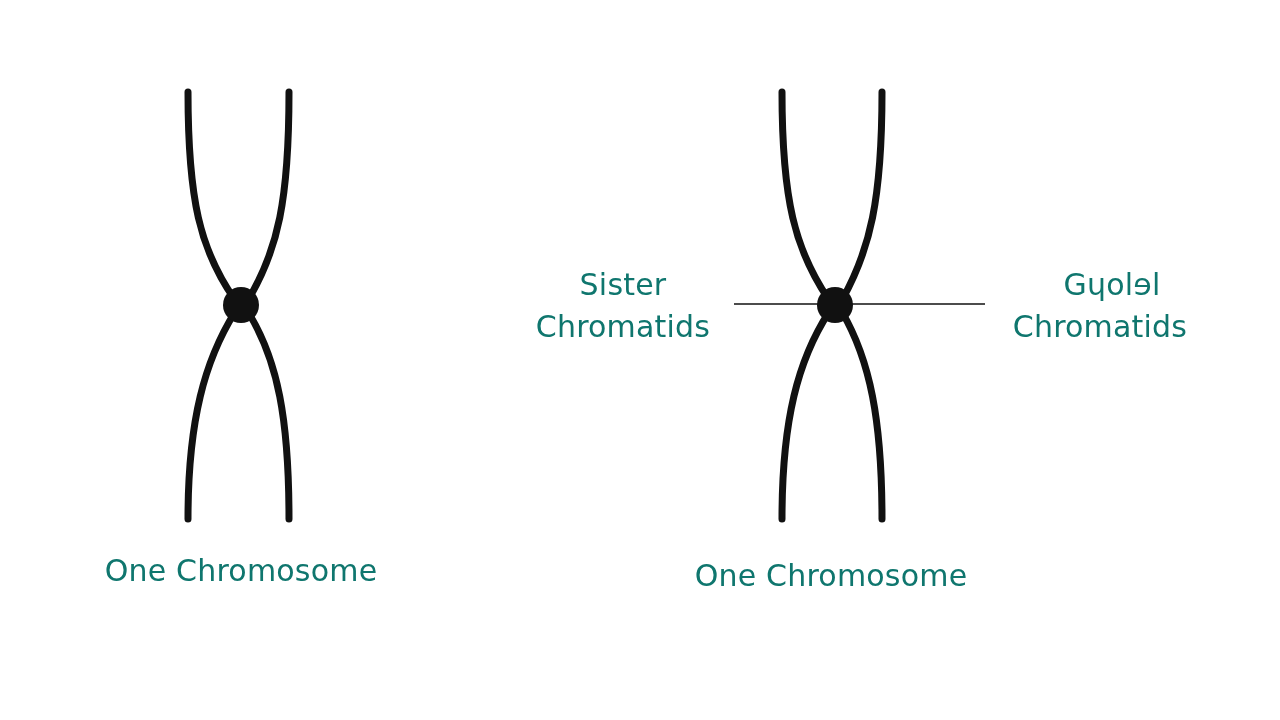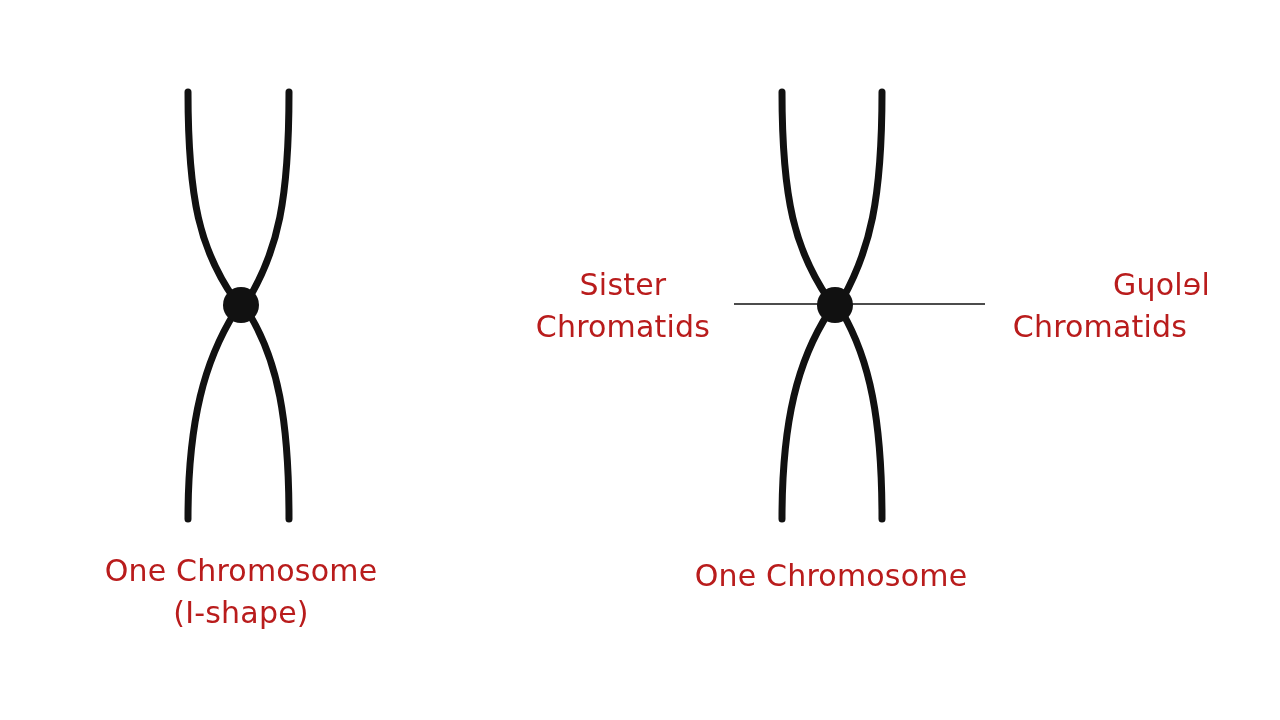--- a/index.html
+++ b/index.html
@@ -3,21 +3,21 @@
   <meta charset="utf-8">
   <style>
     html, body { margin: 0; padding: 0; }
     body {
       width: 1280px; height: 720px; background: #ffffff; position: relative; overflow: hidden;
       font-family: "DejaVu Sans", "Liberation Sans", sans-serif; color: #111111;
     }
     .diagram { position: absolute; left: 0; top: 0; width: 1280px; height: 720px; }
     .label {
       position: absolute; text-align: center; font-size: 30px; line-height: 42px;
-      color: #b91c1c; white-space: nowrap; letter-spacing: 0.2px;
+      color: #0f766e; white-space: nowrap; letter-spacing: 0.2px;
     }
     .label span { display: block; }
   </style>
 </head>
 <body>
 
 <div class="diagram">
   <svg width="1280" height="720" viewBox="0 0 1280 720">
 
     <g fill="none" stroke="#111111" stroke-width="7" stroke-linecap="round">
@@ -36,32 +36,31 @@
     </g>
 
     <line x1="734" y1="304" x2="836" y2="304" stroke="#111111" stroke-width="1.6"></line>
     <line x1="836" y1="304" x2="985" y2="304" stroke="#111111" stroke-width="1.6"></line>
     <circle cx="835" cy="305" r="18" fill="#111111"></circle>
   </svg>
 
   
   <div class="label" style="left:60px; top:550px; width:362px;">
     <span>One Chromosome</span>
-    <span>(I-shape)</span>
   </div>
 
   
   <div class="label" style="left:650px; top:555px; width:362px;">
     <span>One Chromosome</span>
   </div>
 
   
   <div class="label" style="left:518px; top:264px; width:210px;">
     <span>Sister</span>
     <span>Chromatids</span>
   </div>
 
   
   <div class="label" style="left:990px; top:264px; width:220px;">
-    <span style="text-align:right; padding-left:24px;">Gɥolɘl</span>
+    <span style="text-align:center; padding-left:24px;">Gɥolɘl</span>
     <span>Chromatids</span>
   </div>
 </div>
 
 </body></html>

